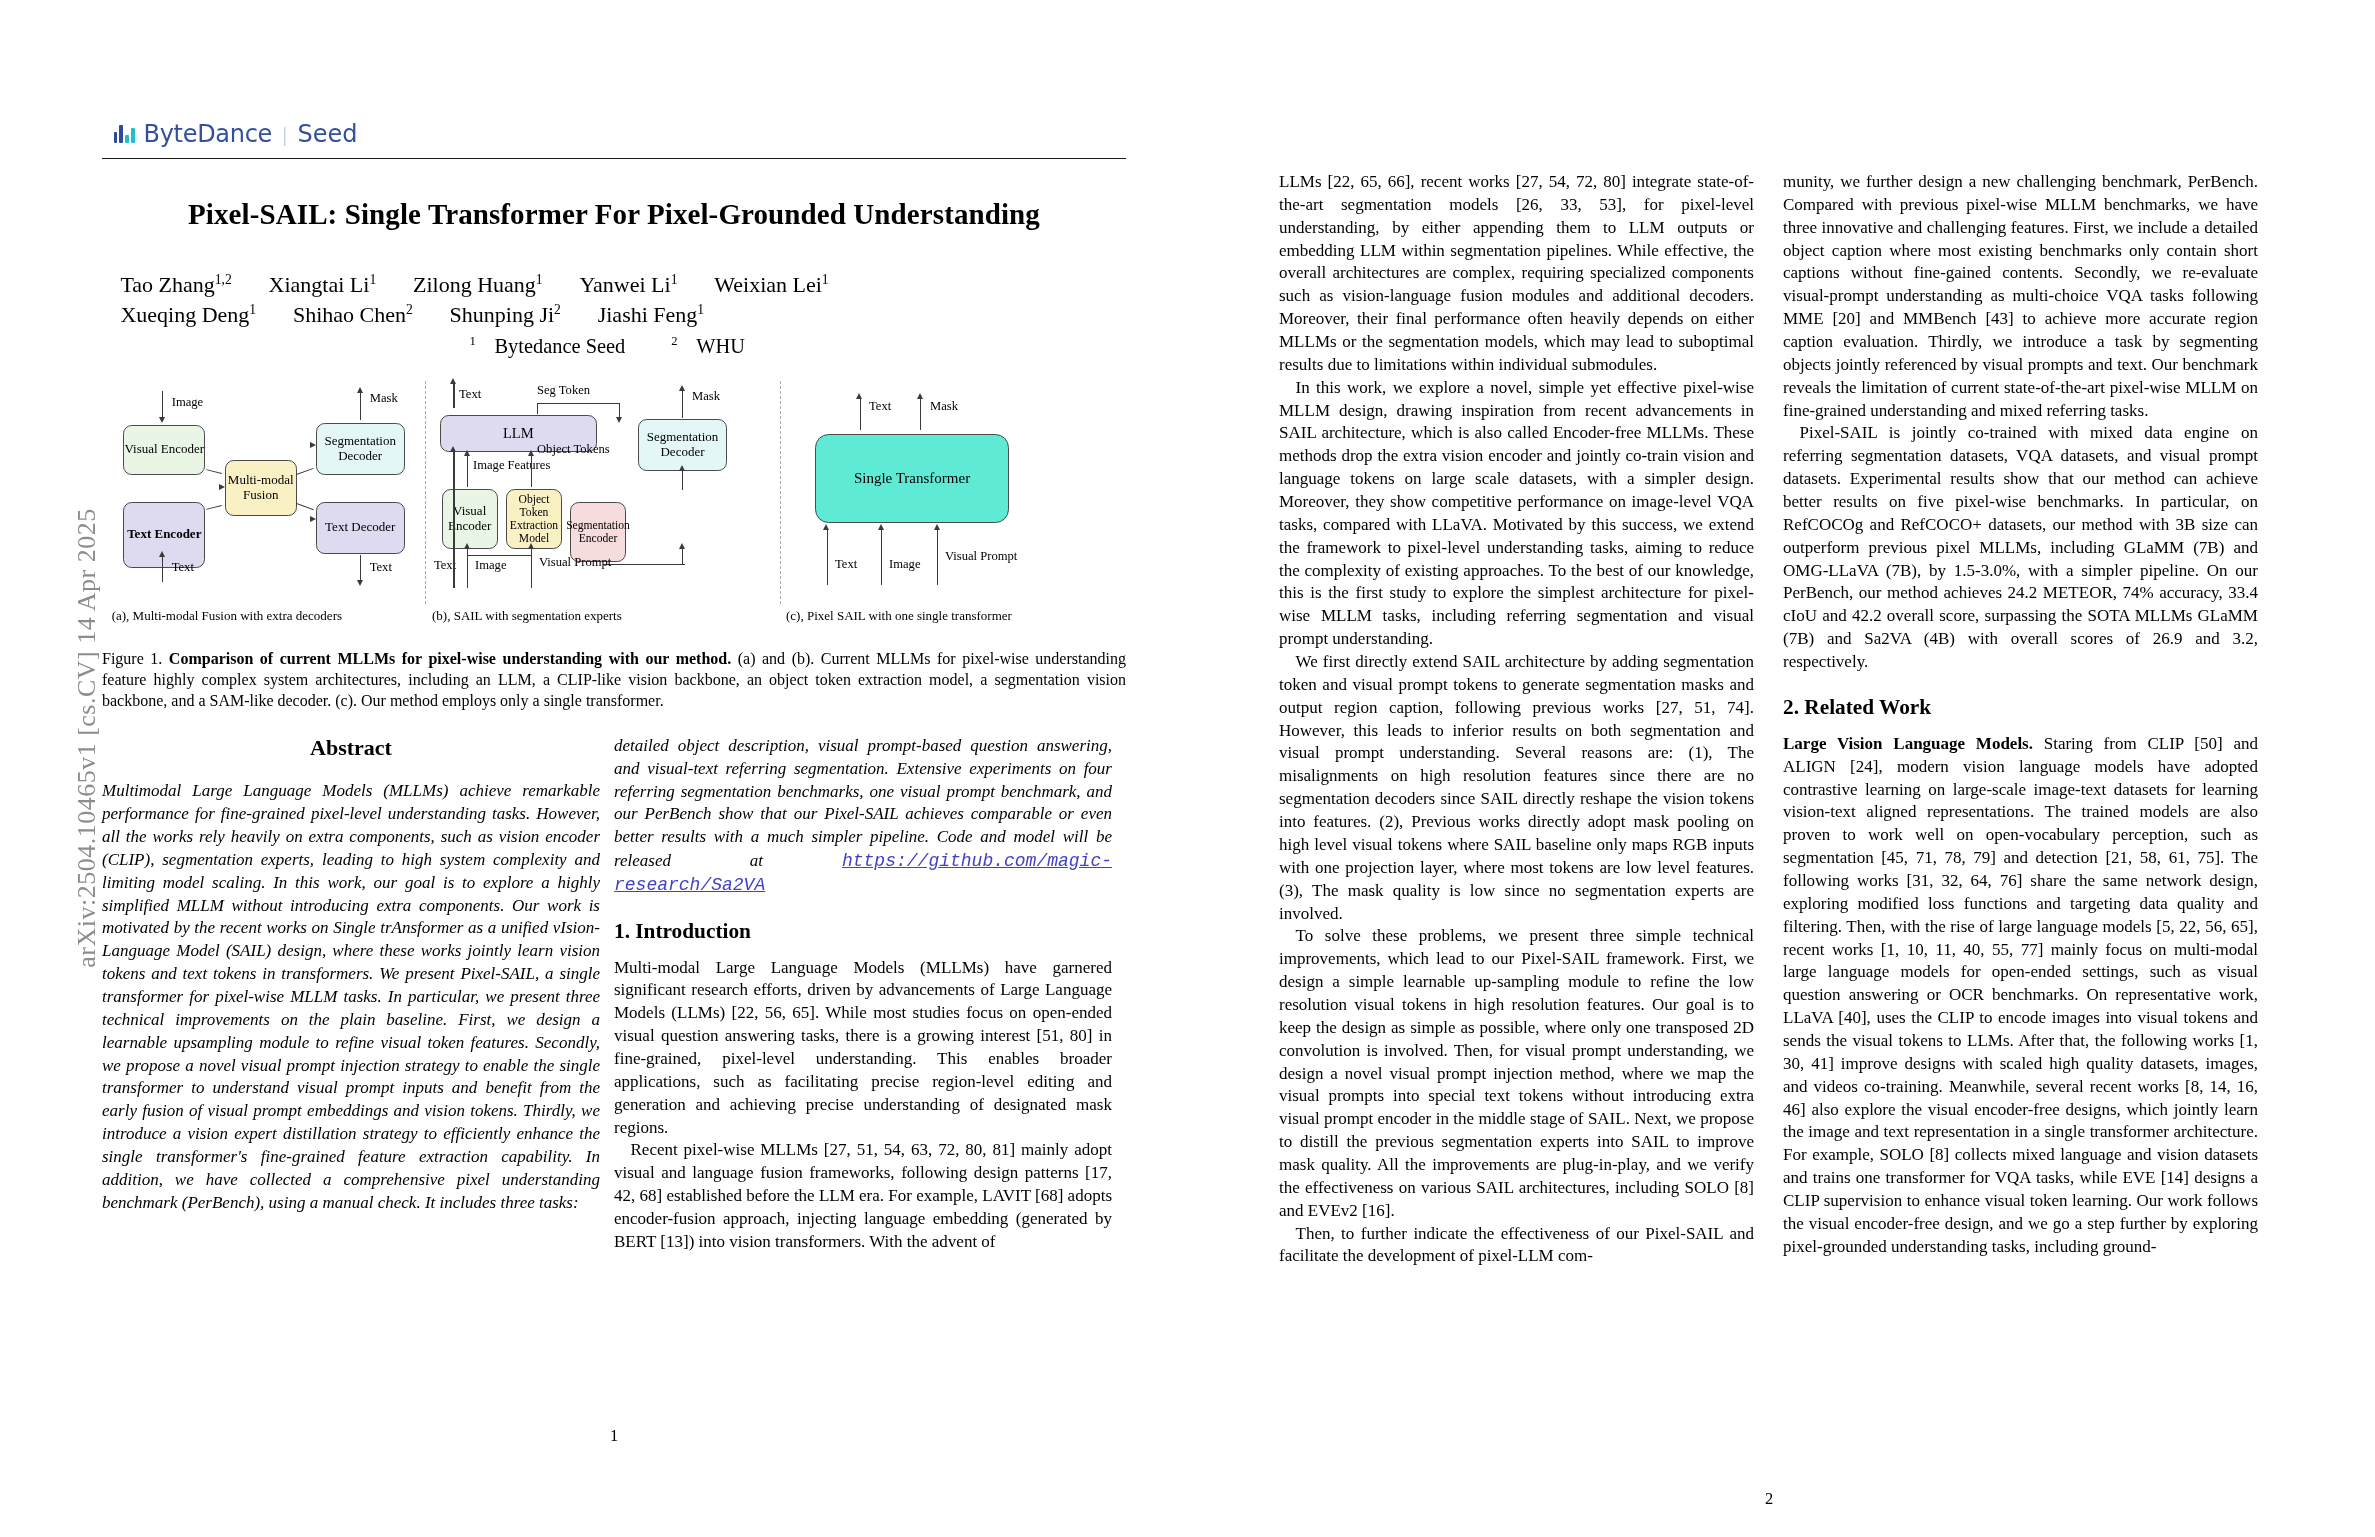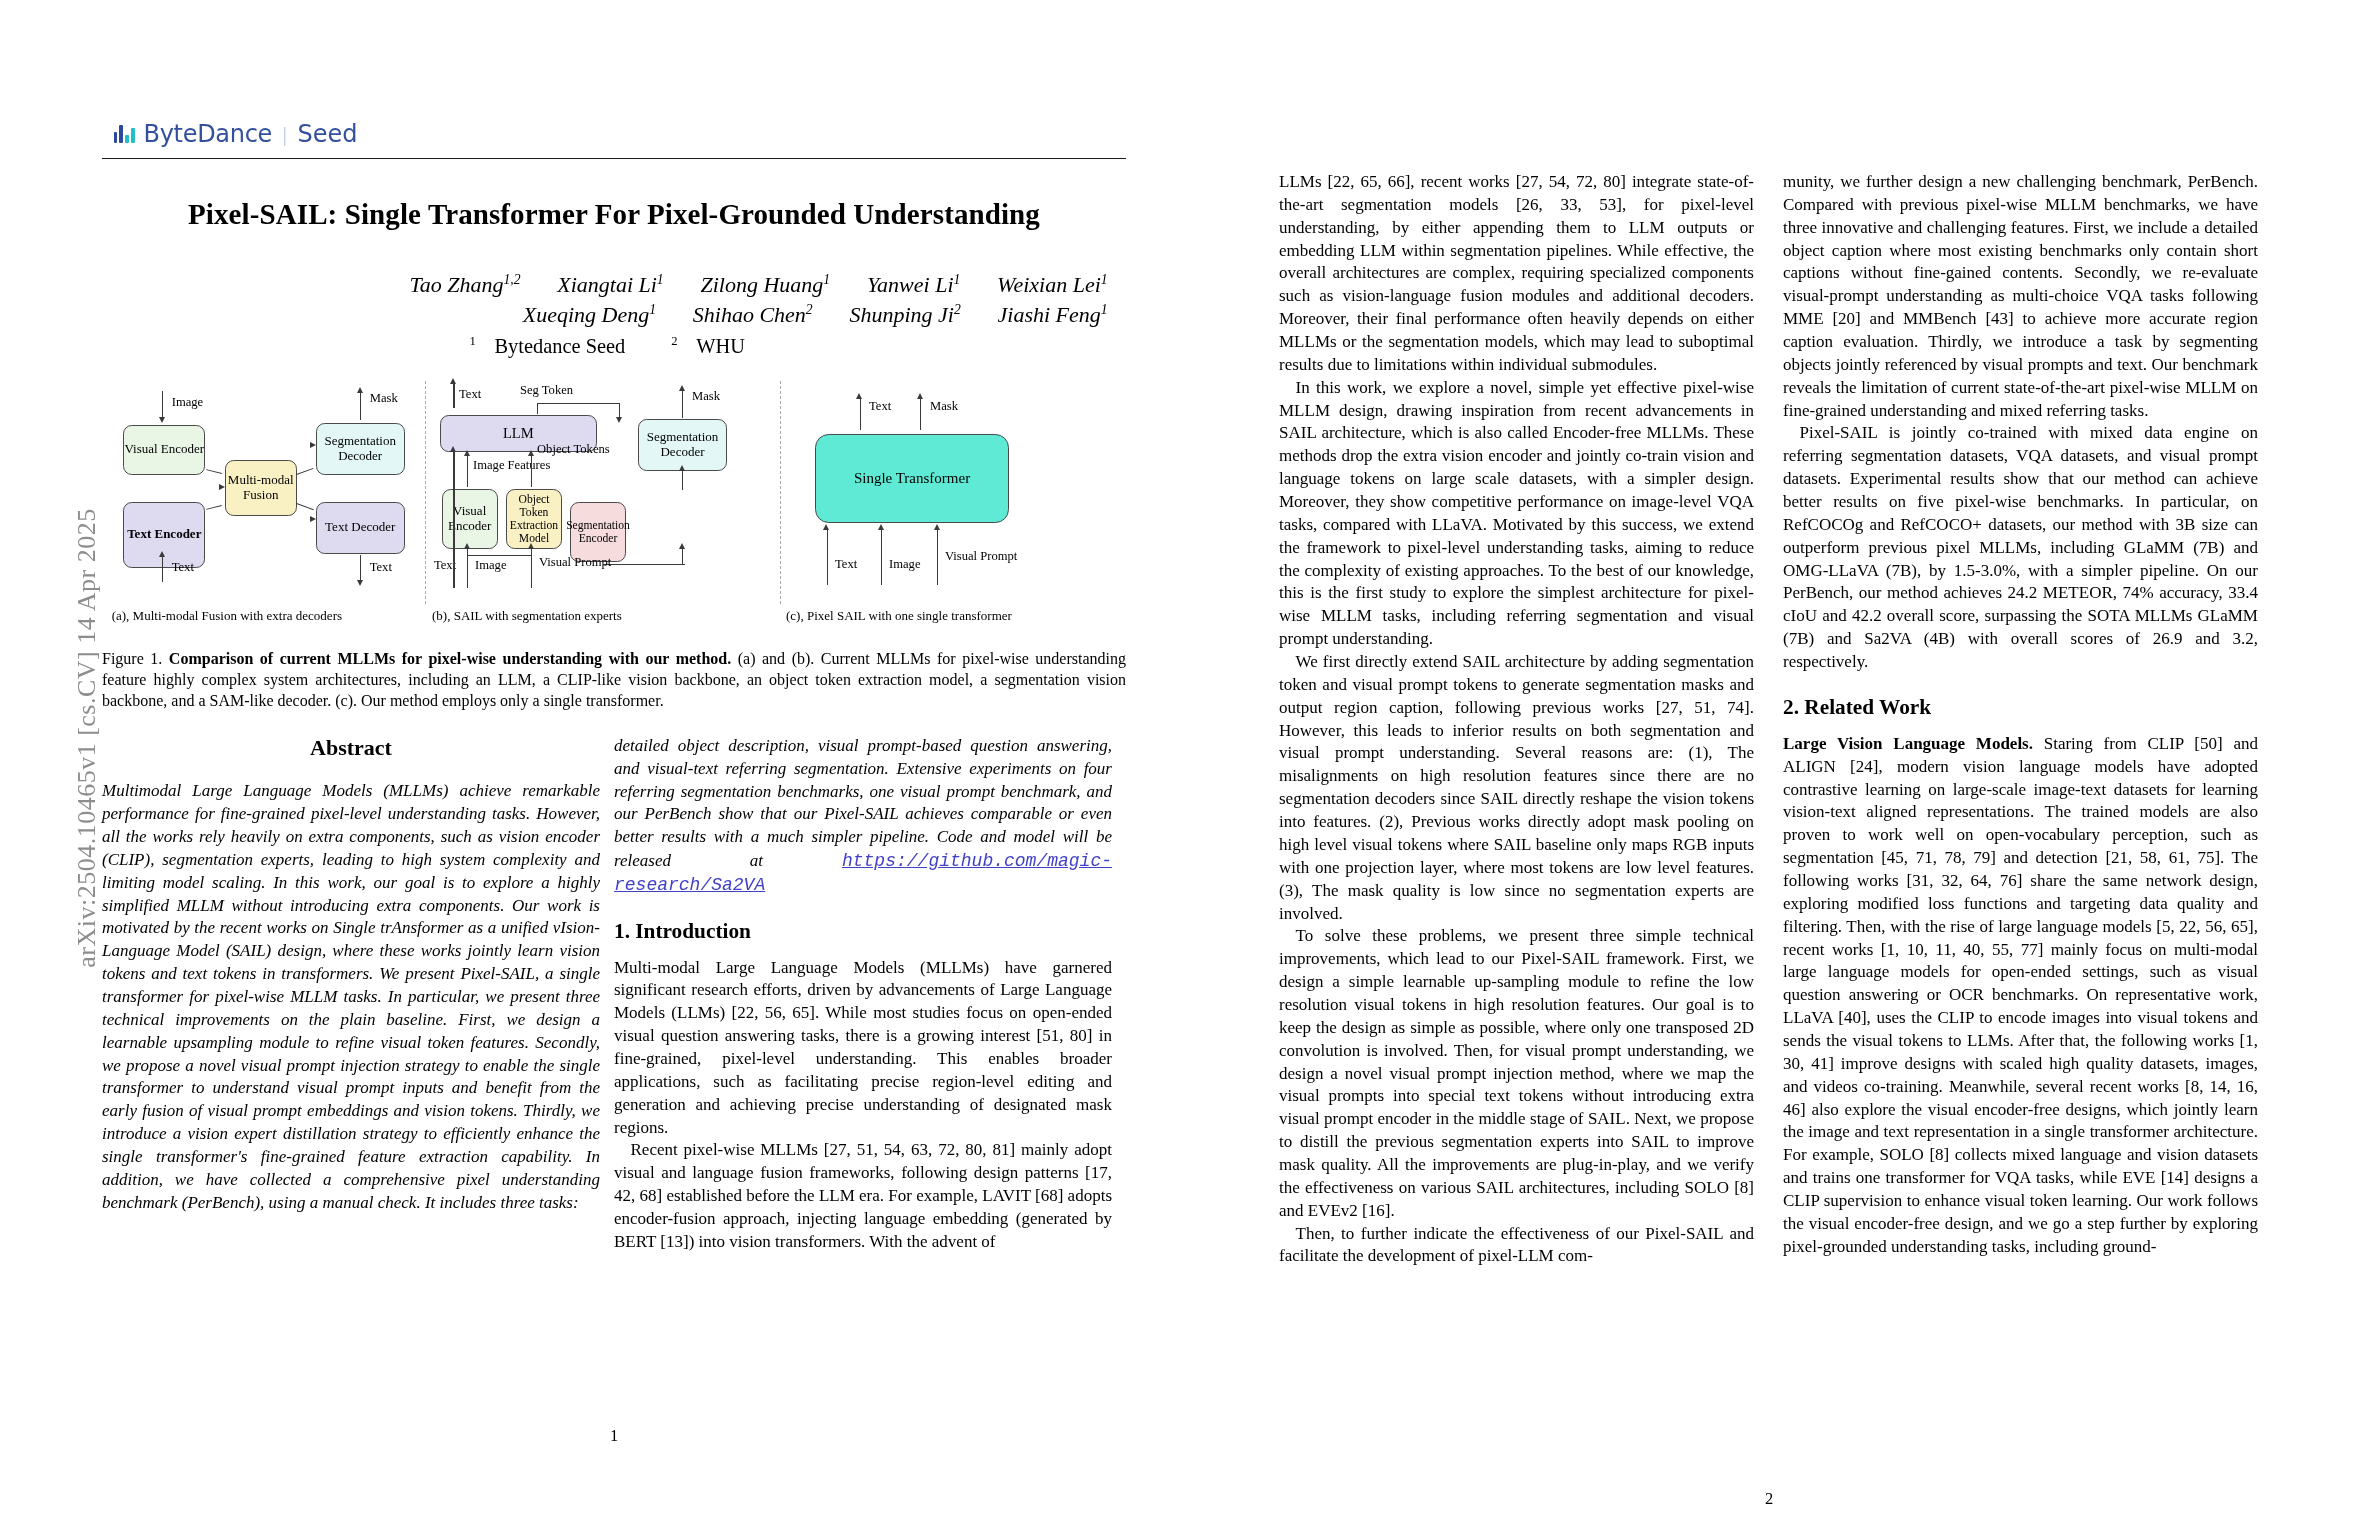--- a/index.html
+++ b/index.html
@@ -59,25 +59,24 @@
   }
   .brand-rule { border-top: 1.6px solid #1a1a1a; margin-top: 5.8px; width: 100%; }
 
   .paper-title {
     text-align: center;
     font-size: 29px; font-weight: bold;
     margin-top: 39px;
     letter-spacing: 0.1px;
   }
   .authors {
-    text-align: right;
+    text-align: left;
     font-size: 22px;
     margin-top: 39px;
     line-height: 1.38;
-    font-style: italic;
   }
   .authors .row { display: block; }
   .authors .a { margin: 0 18.4px; white-space: nowrap; }
   .affils { text-align: center; font-size: 20.4px; margin-top: 3.9px; }
   .affils span { margin: 0 13.6px; }
   sup { font-size: .62em; vertical-align: super; }
   .projpage {
     text-align: center; font-size: 19.4px; margin-top: 12.6px;
   }
   .mono-link {
@@ -275,21 +274,21 @@
         <div class="ahead ahead-down" style="left:245px; top:202px;"></div>
 
         <div class="panel-cap">(a), Multi-modal Fusion with extra decoders</div>
       </div>
 
       <div class="panel panel-b">
         <div class="flbl" style="left:27px; top:9.7px;">Text</div>
         <div class="arr arr-v" style="left:21.3px; top:5.8px; height:25px;"></div>
         <div class="ahead ahead-up" style="left:18px; top:0px;"></div>
 
-        <div class="flbl" style="left:88px; top:5.8px;">Seg Token</div>
+        <div class="flbl" style="left:105px; top:5.8px;">Seg Token</div>
         <div class="arr arr-h" style="left:105px; top:25px; width:83px;"></div>
         <div class="arr arr-v" style="left:105px; top:25px; height:11.6px;"></div>
         <div class="arr arr-v" style="left:187px; top:25px; height:15.5px;"></div>
         <div class="ahead ahead-down" style="left:184px; top:39px;"></div>
 
         <div class="nbox c-purple" style="left:7.8px; top:37px; width:157px; height:37px;">
           <span style="font-size:14.6px;">LLM</span>
         </div>
 
         <div class="flbl" style="left:41px; top:80px; text-align:center; width:52px;"><span>Image Features</span></div>

